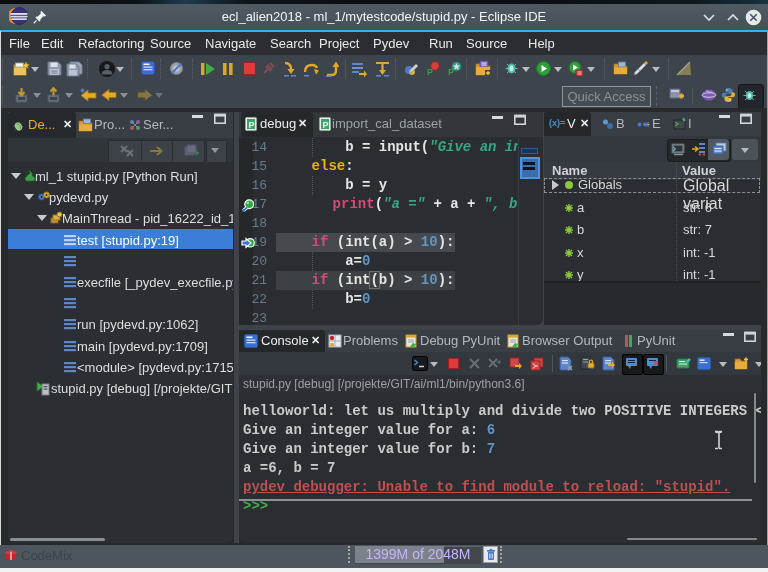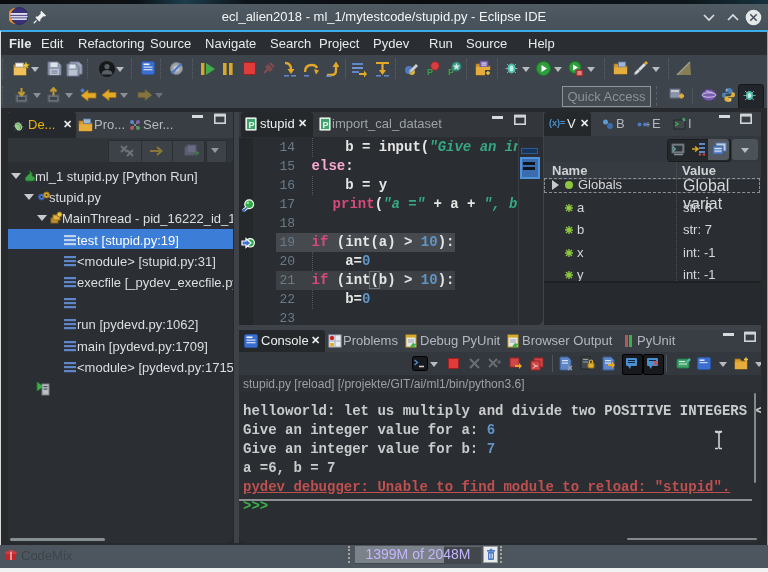--- a/index.html
+++ b/index.html
@@ -42,21 +42,21 @@
       </svg>
     <svg class="r" style="left:744px;top:4px;" width="19" height="19" viewBox="0 0 20 20">
       <circle cx="10" cy="10" r="8.2" fill="#e6e9ea"></circle>
       <path d="M6.6 6.6 L13.4 13.4 M13.4 6.6 L6.6 13.4" stroke="#4a545c" stroke-width="1.7"></path>
     </svg>
   </div>
 
   <div class="r" style="left:0;top:30px;width:768px;height:2px;background:#3daee9;"></div>
 
   <div class="r" style="left:0;top:32px;width:768px;height:23px;background:#2a2e32;color:#e8eaec;font-size:13px;">
-    <span class="r" style="left:9px;top:4px;font-weight:bold;">File</span>
+    <span class="r" style="left:9px;top:4px;">File</span>
     <span class="r" style="left:41px;top:4px;">Edit</span>
     <span class="r" style="left:78px;top:4px;">Refactoring</span>
     <span class="r" style="left:150px;top:4px;">Source</span>
     <span class="r" style="left:205px;top:4px;">Navigate</span>
     <span class="r" style="left:270px;top:4px;">Search</span>
     <span class="r" style="left:319px;top:4px;">Project</span>
     <span class="r" style="left:373px;top:4px;">Pydev</span>
     <span class="r" style="left:429px;top:4px;">Run</span>
     <span class="r" style="left:466px;top:4px;">Source</span>
     <span class="r" style="left:528px;top:4px;">Help</span>
@@ -376,21 +376,21 @@
 
       <svg class="r" style="left:16px;top:78px;" width="10" height="8" viewBox="0 0 10 8">
           <path d="M0 1 h10 L5 7 Z" fill="#c6cacd"></path>
         </svg>
       <svg class="r" style="left:29px;top:75px;" width="14" height="14" viewBox="0 0 14 14">
         <circle cx="4.5" cy="7" r="3" fill="#4f79c4" stroke="#2c55a4"></circle>
         <circle cx="4.5" cy="7" r="1" fill="#16253f"></circle>
         <circle cx="9.5" cy="5" r="3" fill="#d8a929" stroke="#9a7415"></circle>
         <circle cx="9.5" cy="5" r="1" fill="#4d3a07"></circle>
       </svg>
-      <div class="r" style="left:41px;top:75px;">stupid.py</div>
+      <div class="r" style="left:41px;top:75px;">pydevd.py</div>
 
       <svg class="r" style="left:29px;top:99px;" width="10" height="8" viewBox="0 0 10 8">
           <path d="M0 1 h10 L5 7 Z" fill="#c6cacd"></path>
         </svg>
       <svg class="r" style="left:42px;top:96px;" width="13" height="14" viewBox="0 0 13 14">
         <rect x="1" y="7" width="7" height="5" fill="#c89232" stroke="#8a6418"></rect>
         <rect x="3" y="4" width="7" height="5" fill="#e0b04c" stroke="#9a7415"></rect>
         <circle cx="9.5" cy="3.5" r="2.5" fill="#e8c84a" stroke="#9a7415"></circle>
       </svg>
       <div class="r" style="left:54px;top:96px;">MainThread - pid_16222_id_14</div>
@@ -401,21 +401,20 @@
           <rect x="0" y="5" width="12" height="2.2" fill="#bcd2ee"></rect>
           <rect x="0" y="9" width="12" height="2.2" fill="#bcd2ee"></rect>
       </svg>
       <div class="r" style="left:69px;top:118px;color:#ffffff;">test [stupid.py:19]</div>
 
       <svg class="r" style="left:56px;top:140px;" width="12" height="12" viewBox="0 0 12 12">
         <rect x="0" y="1" width="12" height="2.2" fill="#5e86c8"></rect>
           <rect x="0" y="5" width="12" height="2.2" fill="#5e86c8"></rect>
           <rect x="0" y="9" width="12" height="2.2" fill="#5e86c8"></rect>
       </svg>
-      <div class="r" style="left:69px;top:139px;">&lt;module&gt; [stupid.py:31]</div>
 
       <svg class="r" style="left:56px;top:161px;" width="12" height="12" viewBox="0 0 12 12">
         <rect x="0" y="1" width="12" height="2.2" fill="#5e86c8"></rect>
           <rect x="0" y="5" width="12" height="2.2" fill="#5e86c8"></rect>
           <rect x="0" y="9" width="12" height="2.2" fill="#5e86c8"></rect>
       </svg>
       <div class="r" style="left:69px;top:160px;">execfile [_pydev_execfile.py:</div>
 
       <svg class="r" style="left:56px;top:182px;" width="12" height="12" viewBox="0 0 12 12">
         <rect x="0" y="1" width="12" height="2.2" fill="#5e86c8"></rect>
@@ -443,61 +442,62 @@
           <rect x="0" y="9" width="12" height="2.2" fill="#5e86c8"></rect>
       </svg>
       <div class="r" style="left:69px;top:245px;">&lt;module&gt; [pydevd.py:1715]</div>
 
       <svg class="r" style="left:28px;top:266px;" width="14" height="15" viewBox="0 0 14 15">
         <path d="M1 1 L8 5.5 L1 10 Z" fill="#3fae49" stroke="#1f7329" stroke-width="0.8"></path>
         <rect x="6" y="3" width="7" height="11" fill="#b9bfc4" stroke="#787f85"></rect>
         <rect x="7.5" y="5" width="4" height="1.2" fill="#4a5056"></rect>
         <rect x="7.5" y="7.5" width="4" height="1.2" fill="#4a5056"></rect>
       </svg>
+      <div class="r" style="left:43px;top:266px;">stupid.py [debug] [/projekte/GIT</div>
     </div>
 
     <div class="r" style="left:2px;top:426px;width:95px;height:3px;background:#888f94;border-radius:2px;"></div>
   </div>
 
   <div class="r" id="editor" style="left:239px;top:112px;width:304px;height:213px;background:#2a2d31;overflow:hidden;border-radius:0 0 6px 6px;">
     <div class="r" style="left:0;top:0;width:304px;height:25px;background:#33373c;"></div>
     <div class="r" style="left:2px;top:0;width:72px;height:25px;background:#24282b;border-radius:4px 4px 0 0;"></div>
     <svg class="r" style="left:6px;top:5px;" width="12" height="14" viewBox="0 0 12 14">
       <rect x="0.5" y="0.5" width="11" height="13" rx="1" fill="#e9f0ea" stroke="#9aa49c"></rect>
       <rect x="2" y="2" width="8" height="10" fill="#3da56b"></rect>
       <text x="3.5" y="10.5" font-family="Liberation Sans" font-size="9" font-weight="bold" fill="#eaf4ee">P</text>
     </svg>
-    <div class="r" style="left:21px;top:4px;font-size:13px;color:#eceeee;">stupid</div>
+    <div class="r" style="left:21px;top:4px;font-size:13px;color:#eceeee;">debug</div>
     <div class="r tabx" style="left:59px;top:5px;">✕</div>
     <svg class="r" style="left:80px;top:5px;" width="12" height="14" viewBox="0 0 12 14">
       <rect x="0.5" y="0.5" width="11" height="13" rx="1" fill="#e9f0ea" stroke="#9aa49c"></rect>
       <rect x="2" y="2" width="8" height="10" fill="#3da56b"></rect>
       <text x="3.5" y="10.5" font-family="Liberation Sans" font-size="9" font-weight="bold" fill="#eaf4ee">P</text>
     </svg>
     <div class="r" style="left:93px;top:4px;font-size:13px;color:#9ca2a7;">import_cal_dataset</div>
     <div class="r" style="left:253px;top:4px;width:11px;height:3px;background:#d7dadd;"></div>
     <svg class="r" style="left:275px;top:2px;" width="12" height="11" viewBox="0 0 12 11">
         <rect x="0.8" y="1.5" width="10.4" height="8.7" fill="none" stroke="#d0d4d7" stroke-width="1.6"></rect>
         <rect x="0.8" y="0.8" width="10.4" height="2.8" fill="#d0d4d7"></rect>
       </svg>
 
     <div class="r mono" style="left:0;top:26px;width:279px;height:187px;font-size:14px;font-weight:bold;line-height:19px;color:#e4e6e5;overflow:hidden;">
       <div class="r" style="left:0;top:0;width:14px;height:187px;background:#25282b;"></div>
       <div class="r" style="left:37px;top:95px;width:179px;height:19px;background:#464a4f;"></div>
       <div class="r" style="left:37px;top:133px;width:179px;height:19px;background:#3d4145;"></div>
 
-      <div class="r" style="left:0;top:0;width:28px;text-align:right;color:#697b8a;font-size:13px;font-weight:normal;margin-left:28px;">14<br>15<br>16<br>17<br>18<br>19<br>20<br>21<br>22<br>23</div>
+      <div class="r" style="left:0;top:0;width:28px;text-align:right;color:#697b8a;font-size:13px;font-weight:normal;">14<br>15<br>16<br>17<br>18<br>19<br>20<br>21<br>22<br>23</div>
 
       <div class="r" style="left:73px;top:0;width:1px;height:19px;border-left:1px dotted #55595e;"></div>
       <div class="r" style="left:73px;top:38px;width:1px;height:19px;border-left:1px dotted #55595e;"></div>
       <div class="r" style="left:73px;top:114px;width:1px;height:19px;border-left:1px dotted #55595e;"></div>
       <div class="r" style="left:73px;top:152px;width:1px;height:19px;border-left:1px dotted #55595e;"></div>
 
       <div class="r" style="left:39px;top:0;white-space:pre;">        b = input(<span style="color:#36a882;font-style:italic;">"Give an int</span>
-    <span style="color:#f9a8d4;">else</span>:
+    <span style="color:#eab308;">else</span>:
         b = y
     <span style="color:#d84878;padding-left:21px;">print</span>(<span style="color:#36a882;font-style:italic;">"a ="</span> + a + <span style="color:#36a882;font-style:italic;">", b = </span>
 
     <span style="color:#d84878;">if</span> (int(a) &gt; <span style="color:#6195c6;">10</span>):
         a=<span style="color:#6195c6;">0</span>
     <span style="color:#d84878;">if</span> (int<span style="outline:1px solid #6a6f74;">(</span>b) &gt; <span style="color:#6195c6;">10</span>):
         b=<span style="color:#6195c6;">0</span>
 </div>
 
       <svg class="r" style="left:2px;top:61px;" width="14" height="14" viewBox="0 0 14 14">
@@ -739,21 +739,21 @@
     </svg>
     <div class="dd" style="left:480px;top:32px;"></div>
     <svg class="r" style="left:495px;top:26px;" width="15" height="15" viewBox="0 0 15 15">
       <path d="M1 3 h5 l1.5 2 H13 v8 H1 Z" fill="#d89b2c" stroke="#a8741a" stroke-width="0.8"></path>
       <path d="M1 6 h12 v7 H1 Z" fill="#e7ad3a"></path>
       <path d="M10 3.5 h4 M12 1.5 v4" stroke="#e8c84a" stroke-width="1.6"></path>
     </svg>
     <div class="dd" style="left:516px;top:32px;"></div>
 
     <div class="r" style="left:0;top:45px;width:522px;height:17px;background:#2d3135;"></div>
-    <div class="r" style="left:4px;top:47px;font-size:12px;color:#9aa0a5;">stupid.py [reload] [/projekte/GIT/ai/ml1/bin/python3.6]</div>
+    <div class="r" style="left:4px;top:47px;font-size:12px;color:#9aa0a5;">stupid.py [debug] [/projekte/GIT/ai/ml1/bin/python3.6]</div>
 
     <div class="r mono" style="left:4px;top:72px;font-size:14px;font-weight:bold;line-height:19px;color:#c9cbcc;white-space:pre;">helloworld: let us multiply and divide two POSITIVE INTEGERS &lt;
 Give an integer value for a: <span style="color:#6195c6;">6</span>
 Give an integer value for b: <span style="color:#6195c6;">7</span>
 a =6, b = 7
 <span style="color:#bf5050;text-decoration:underline;">pydev debugger: Unable to find module to reload: "stupid".</span>
 <span style="color:#3cb44a;">&gt;&gt;&gt;</span></div>
     <div class="r" style="left:0;top:169px;width:513px;height:2px;background:#8d9194;"></div>
 
     <svg class="r" style="left:474px;top:100px;" width="12" height="20" viewBox="0 0 12 20">

